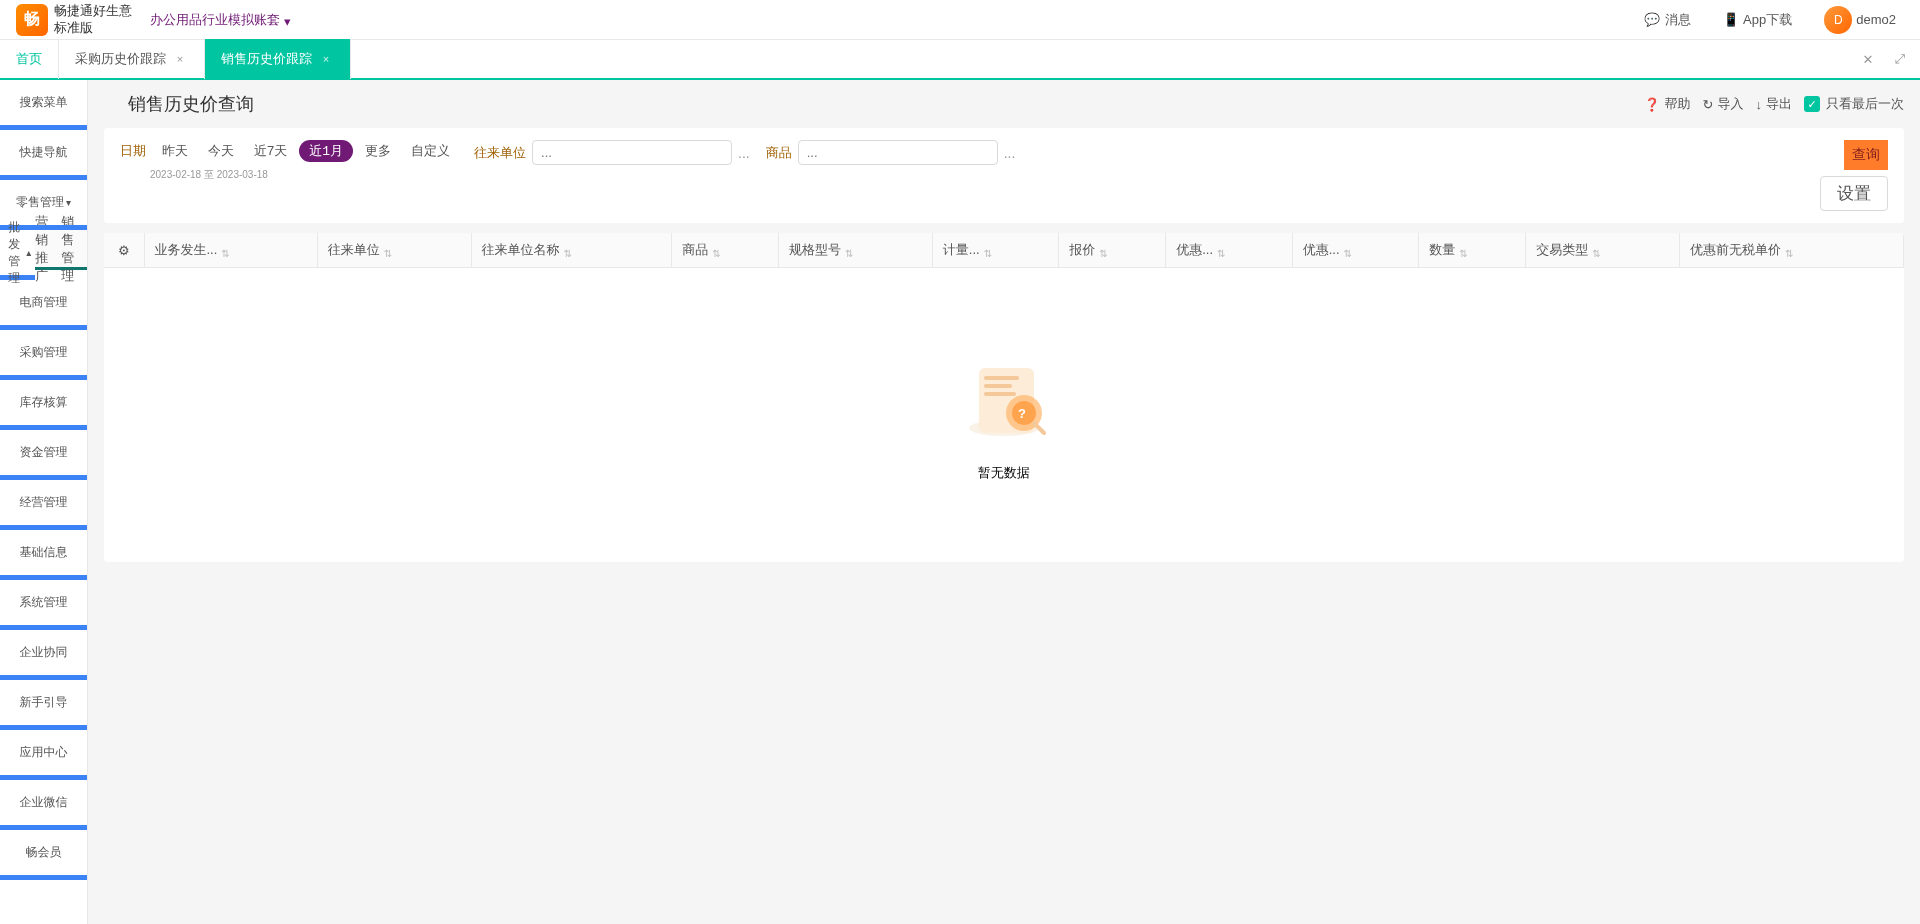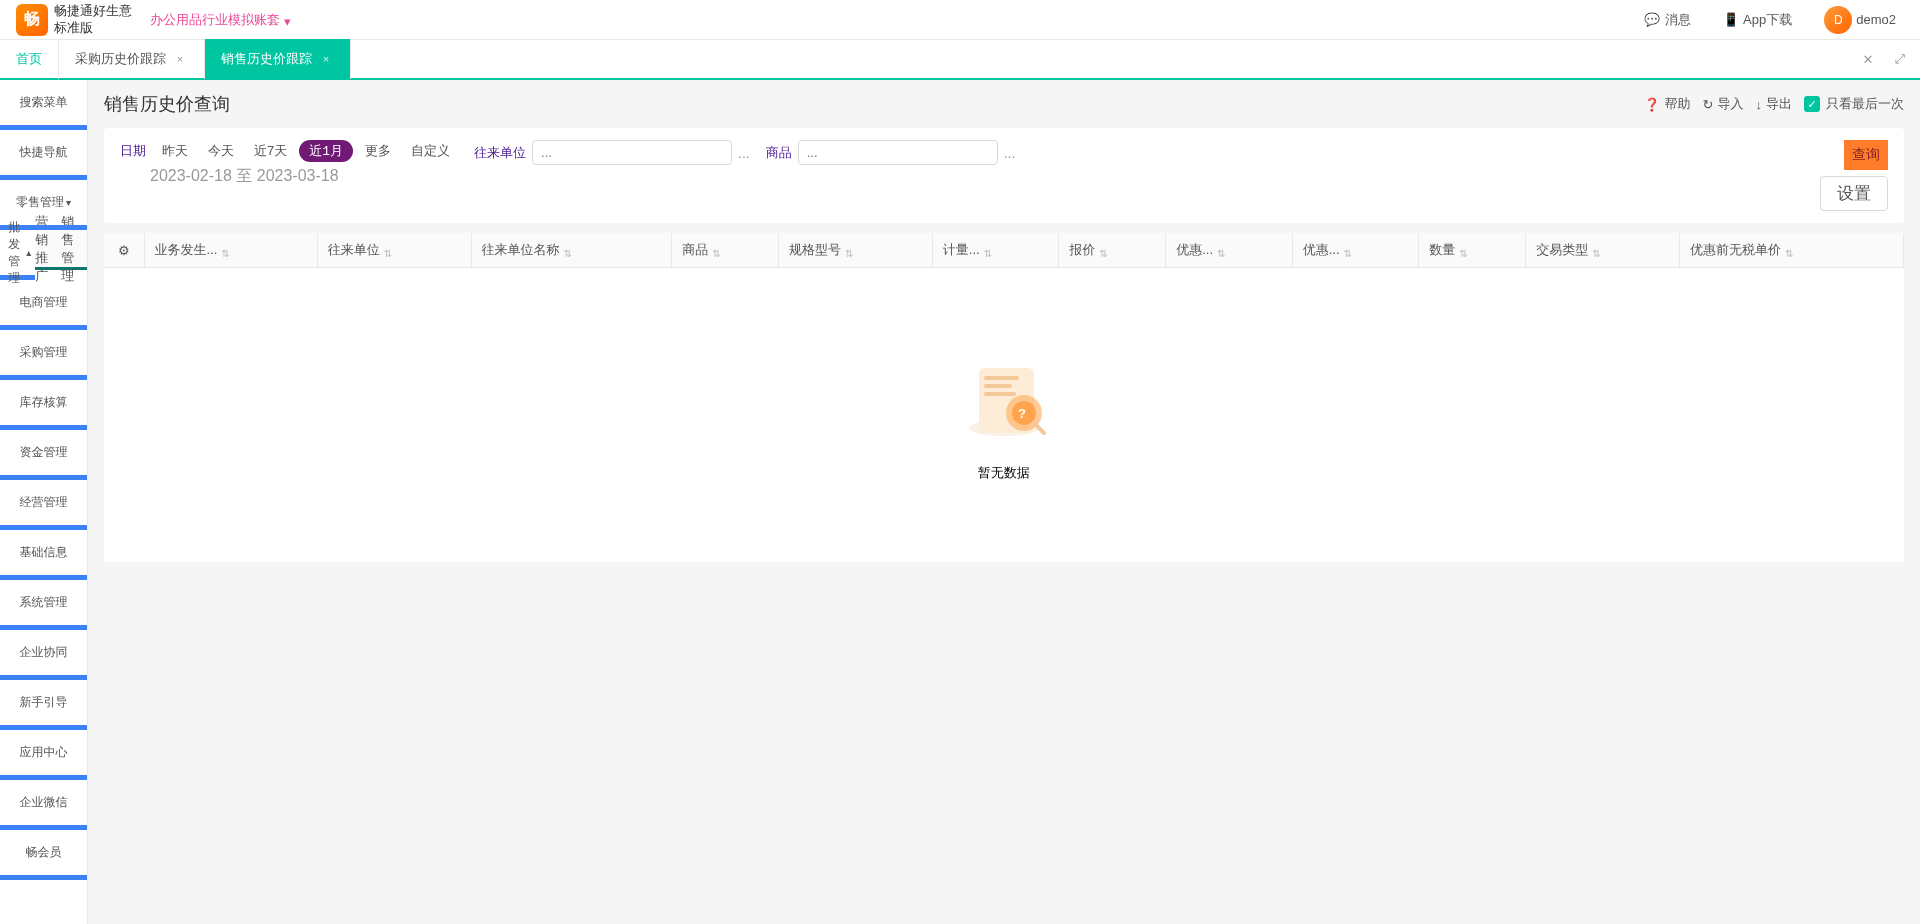--- a/index.html
+++ b/index.html
@@ -40,21 +40,21 @@
     }
     .logo-text {
       font-size: 11px;
       color: #333;
       line-height: 1.3;
     }
     .top-dropdown {
       display: flex;
       align-items: flex-end;
       gap: 4px;
-      color: #ec4899;
+      color: #701a75;
       cursor: pointer;
       padding: 4px 8px;
       border-radius: 4px;
     }
     .top-header-right {
       display: flex;
       align-items: center;
       gap: 16px;
     }
     .header-btn {
@@ -205,20 +205,21 @@
     .page-title-bar {
       display: flex;
       align-items: center;
       justify-content: space-between;
       margin-bottom: 12px;
     }
     .page-title {
       font-size: 18px;
       font-weight: 500;
       color: #333;
+      margin-left: 24px;
     }
     .page-actions {
       display: flex;
       align-items: center;
       gap: 12px;
     }
     .action-link {
       display: flex;
       align-items: center;
       gap: 4px;
@@ -255,21 +256,21 @@
       align-items: center;
       flex-wrap: wrap;
       gap: 12px;
     }
     .filter-group {
       display: flex;
       align-items: center;
       gap: 6px;
     }
     .filter-label {
-      color: #4c1d95;
+      color: #a16207;
       white-space: nowrap;
       font-size: 13px;
     }
     .date-filter-buttons {
       display: flex;
       align-items: center;
       gap: 4px;
     }
     .date-btn {
       padding: 2px 8px;
@@ -279,21 +280,21 @@
       font-size: 13px;
     }
     .date-btn.active {
       background: #701a75;
       color: white;
       border-radius: 12px;
       padding: 2px 10px;
       font-family: Liberation Mono, monospace;
     }
     .date-range-text {
-      font-size: 16px;
+      font-size: 10px;
       color: #999;
       text-align: right;
     }
     .filter-input {
       border: 1px solid #d9d9d9;
       border-radius: 4px;
       padding: 4px 8px;
       width: 200px;
       outline: none;
       font-size: 13px;

